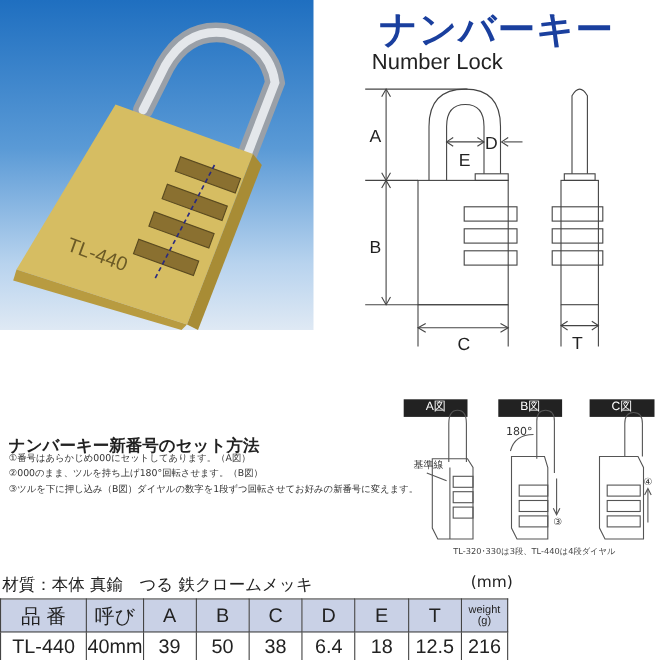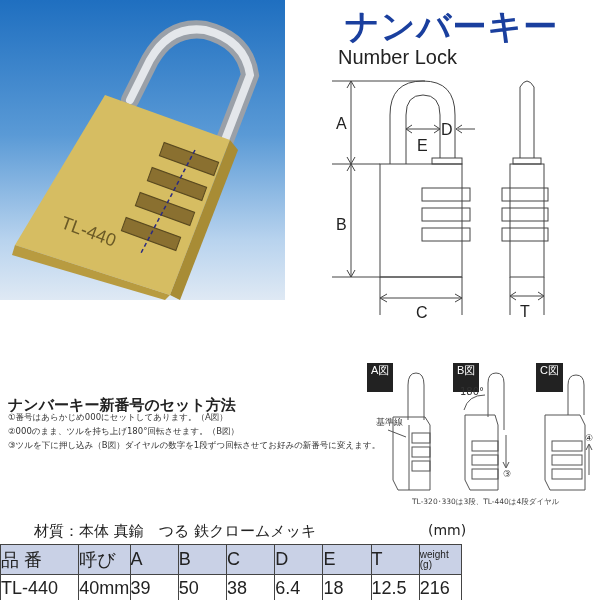--- a/index.html
+++ b/index.html
@@ -6,26 +6,26 @@
   body { width: 600px; height: 600px; background: #ffffff; position: relative; overflow: hidden; font-family: "DejaVu Sans", "Liberation Sans", sans-serif; color: #222; }
   .photo { position: absolute; left: 0; top: 0; width: 285px; height: 300px; background: linear-gradient(180deg, #1f6fc0 0%, #5a9ad6 45%, #b8d3ee 80%, #dfe9f4 100%); overflow: hidden; }
   .title-jp { position: absolute; left: 345px; top: 4px; font-size: 34px; font-weight: bold; color: #1a3f9e; letter-spacing: 1px; }
   .title-en { position: absolute; left: 338px; top: 46px; font-family: "Liberation Sans", sans-serif; font-size: 20px; color: #222; }
   .diagram { position: absolute; left: 310px; top: 70px; width: 290px; height: 260px; }
   .dim-label { font-family: "Liberation Sans", sans-serif; font-size: 16px; fill: #222; }
   .instr-title { position: absolute; left: 8px; top: 396px; font-size: 15px; font-weight: bold; color: #222; }
   .instr-list { position: absolute; left: 8px; top: 410px; font-size: 8.5px; line-height: 14px; color: #333; }
   .instr-list div { white-space: nowrap; }
   .steps { position: absolute; left: 340px; top: 355px; width: 260px; height: 160px; }
-  .fig-badge { position: absolute; top: 8px; background: #222; color: #fff; font-size: 11px; padding: 0 4px; height: 29px; line-height: 15px; font-family: "Liberation Sans", sans-serif; }
+  .fig-badge { position: absolute; top: 8px; background: #222; color: #fff; font-size: 11px; padding: 0 20px; height: 16px; line-height: 15px; font-family: "Liberation Sans", sans-serif; }
   .step-note { position: absolute; left: 412px; top: 497px; font-size: 7.5px; color: #444; white-space: nowrap; }
-  .material { position: absolute; left: 2px; top: 522px; font-size: 15px; color: #222; white-space: nowrap; margin-left: 32px; }
+  .material { position: absolute; left: 2px; top: 522px; font-size: 15px; color: #222; white-space: nowrap; }
   .unit { position: absolute; left: 416px; top: 522px; font-size: 14px; color: #222; margin-left: 12px; }
   table.spec { position: absolute; left: 0; top: 544px; border-collapse: collapse; width: 462px; font-family: "Liberation Sans", sans-serif; }
-  table.spec th, table.spec td { border: 1.5px solid #444; text-align: left; font-weight: normal; color: #222; }
+  table.spec th, table.spec td { border: 1.5px solid #444; text-align: center; font-weight: normal; color: #222; }
   table.spec th { background: #c9d1e6; height: 30px; font-size: 18px; }
   table.spec th.small { font-size: 10px; line-height: 10px; margin-top: 16px; }
   table.spec td { height: 28px; font-size: 18px; background: #fff; }
 </style>
 </head>
 <body>
 
 <div class="photo">
   <svg width="285" height="300" viewBox="0 0 285 300">
 

